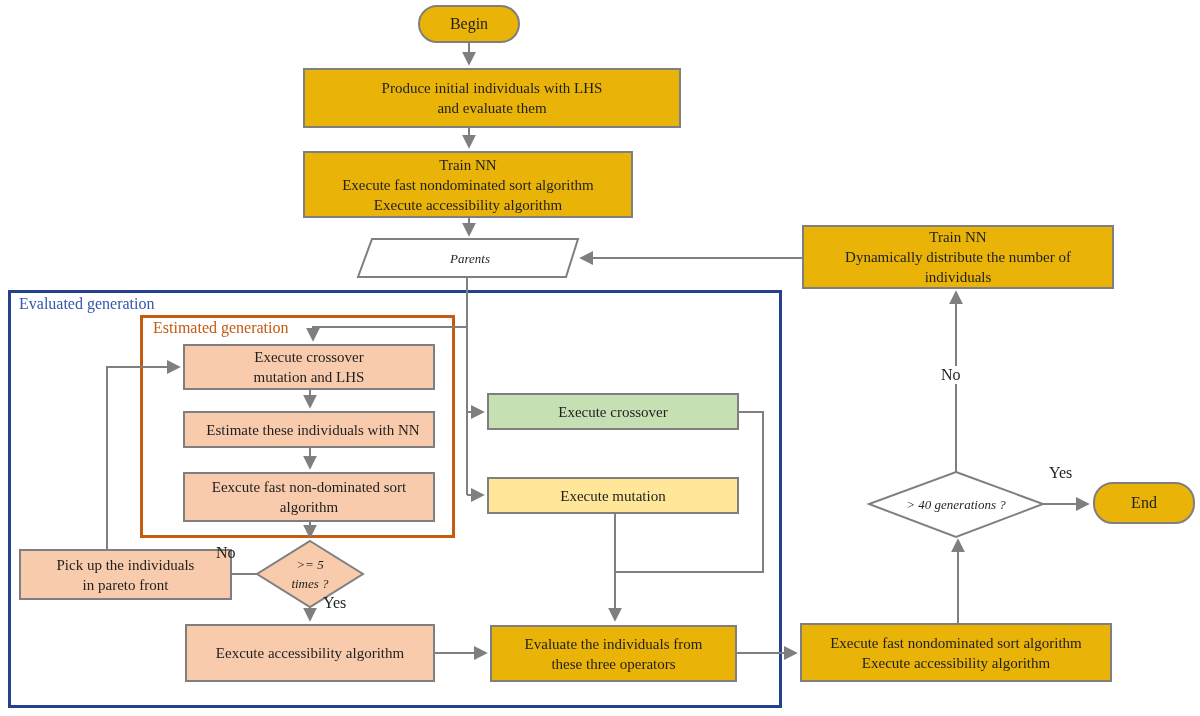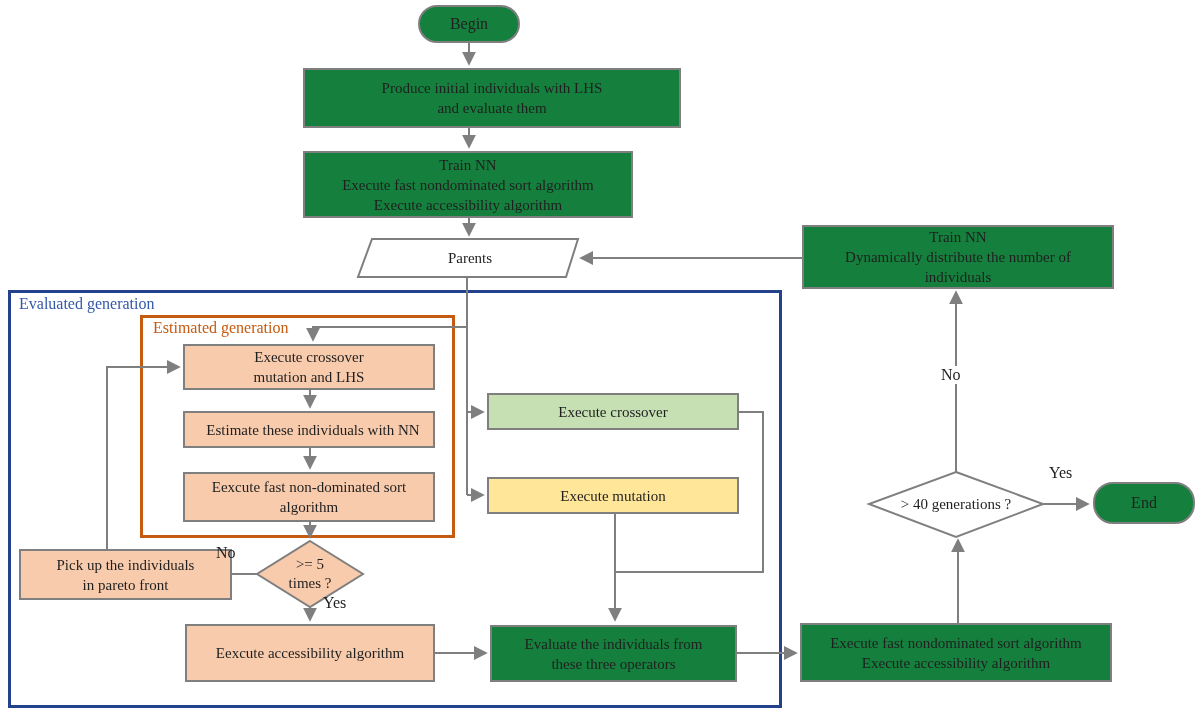--- a/index.html
+++ b/index.html
@@ -7,36 +7,36 @@
     position:relative;width:1200px;height:716px;background:#fff;overflow:hidden;
     font-family:"Liberation Serif","DejaVu Serif",serif;color:#1f1f1f;
   }
   .abs{position:absolute;box-sizing:border-box;}
   svg.layer{position:absolute;left:0;top:0;width:1200px;height:716px;pointer-events:none;}
   .edge{stroke:var(--c-line,#7F7F7F);stroke-width:2;fill:none;}
   .poly-white{fill:#ffffff;stroke:var(--c-line,#7F7F7F);stroke-width:2;}
   .poly-peach{fill:var(--c-peach,#F8CBAD);stroke:var(--c-line,#7F7F7F);stroke-width:2;}
   .node{
     position:absolute;box-sizing:border-box;border:2px solid var(--c-line,#7F7F7F);
-    background:#15803d;display:flex;flex-direction:column;align-items:center;justify-content:center;
+    background:#eab308;display:flex;flex-direction:column;align-items:center;justify-content:center;
     text-align:center;font-size:15px;line-height:20px;
   }
   .node.peach{background:var(--c-peach,#F8CBAD);}
   .node.green{background:var(--c-green,#C6E0B4);}
   .node.yellow{background:var(--c-yellow,#FFE699);}
   .oval{border-radius:20px;font-size:16px;}
   .container-box{position:absolute;box-sizing:border-box;background:transparent;}
   .container-blue{border:3px solid var(--c-blue_border,#24418E);}
   .container-orange{border:3px solid var(--c-orange_border,#C55A11);}
   .container-label{position:absolute;left:8px;top:2px;font-size:16px;white-space:nowrap;}
   .label-blue{color:var(--c-blue_text,#3458A8);}
   .label-orange{color:var(--c-orange_text,#C55A11);}
   .shape-text{
     position:absolute;display:flex;flex-direction:column;align-items:center;justify-content:center;
-    text-align:center;font-size:15px;line-height:19px;background:transparent;
+    text-align:center;font-size:13px;line-height:19px;background:transparent;font-style:italic;
   }
   .edge-label{position:absolute;font-size:16px;line-height:18px;background:transparent;white-space:nowrap;text-align:right;}
   .edge-label.bg{background:#fff;padding:0 3px;}
 </style>
 </head>
 <body>
 
 <div id="canvas">
 
   <div class="container-box container-blue abs" style="left:8px;top:290px;width:774px;height:418px;">

